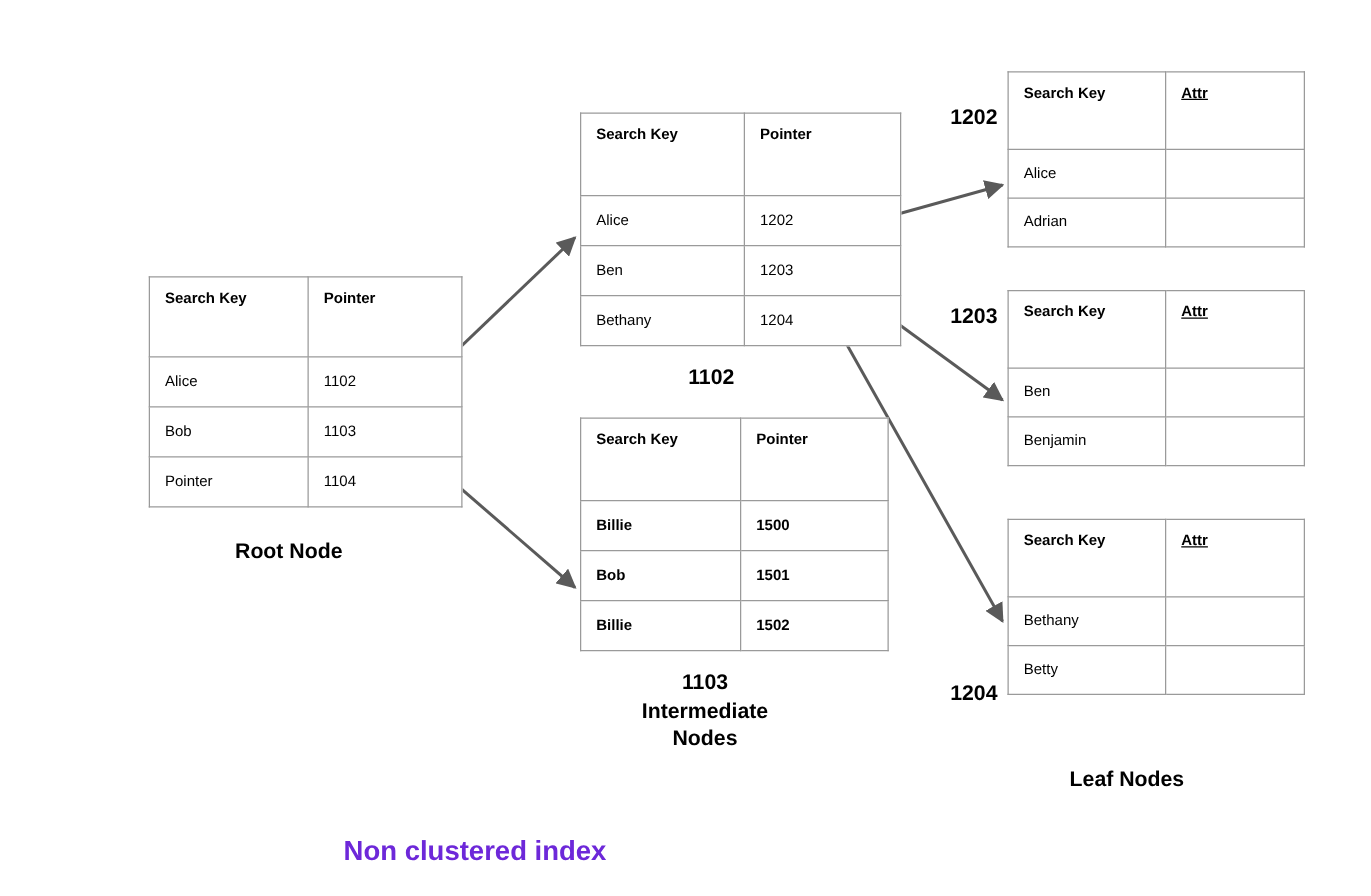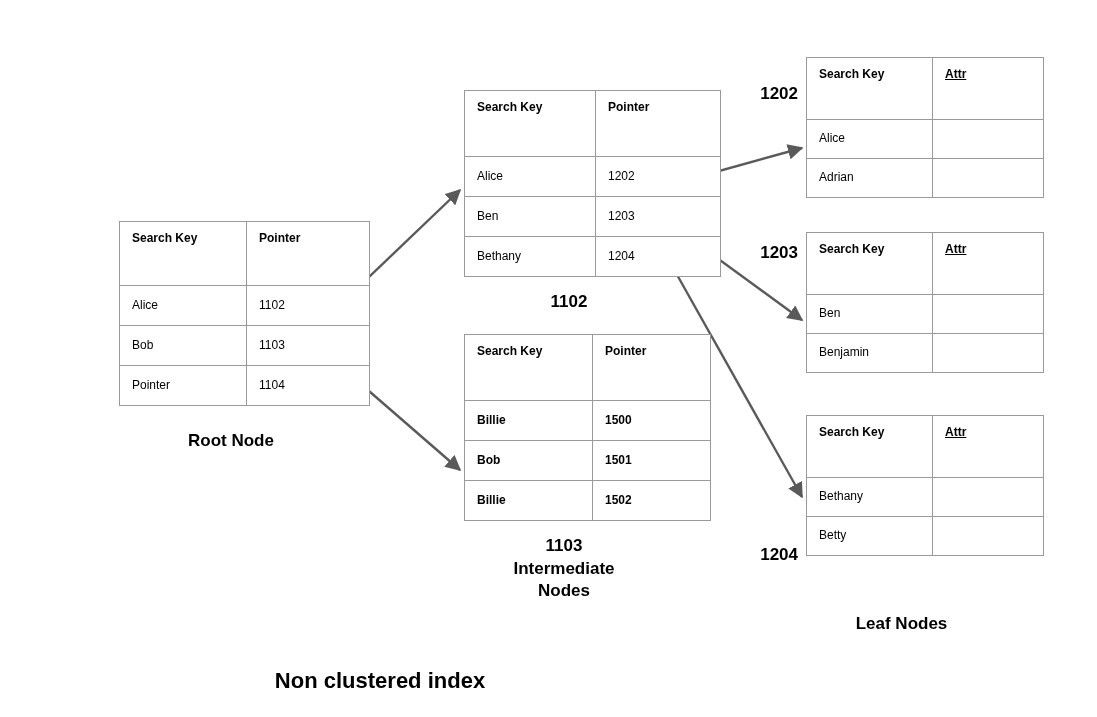--- a/index.html
+++ b/index.html
@@ -109,21 +109,21 @@
   #lbl-1204 { left: 736px; top: 545px; width: 62px; }
 
   #title {
     position: absolute;
     left: 0;
     top: 668px;
     width: 760px;
     text-align: center;
     font-size: 22px;
     font-weight: bold;
-    color: #000000;
+    color: #6d28d9;
   }
 </style>
 </head>
 <body>
 
 <div id="canvas">
 
   <svg id="arrows" viewBox="0 0 1097 717" width="1097" height="717">
     <defs>
       <marker id="ah" viewBox="0 0 10 10" refX="9" refY="5" markerWidth="6.5" markerHeight="6.5" orient="auto-start-reverse">

